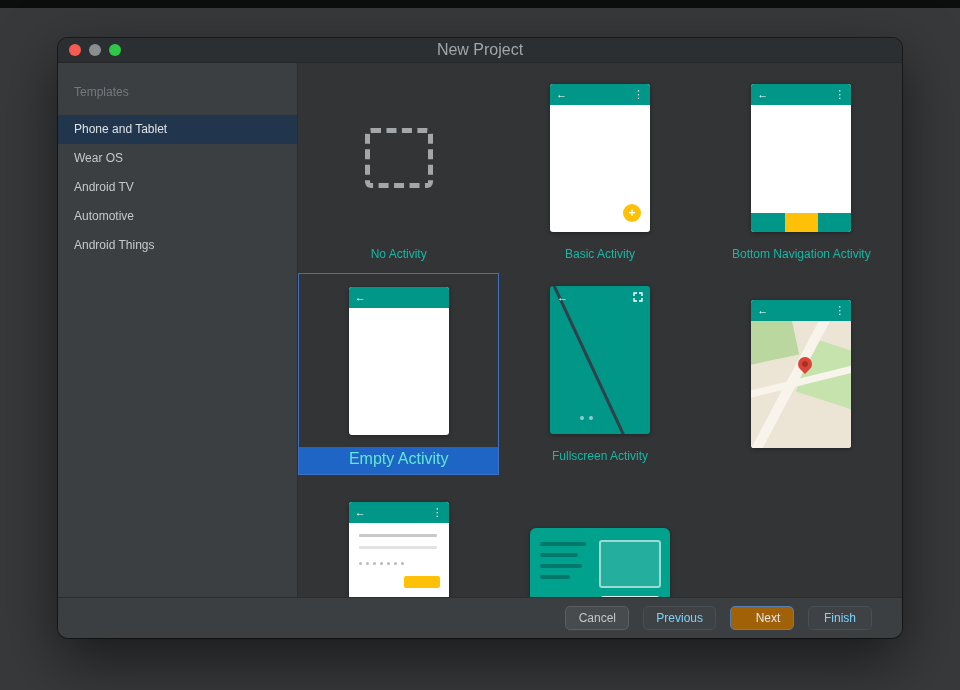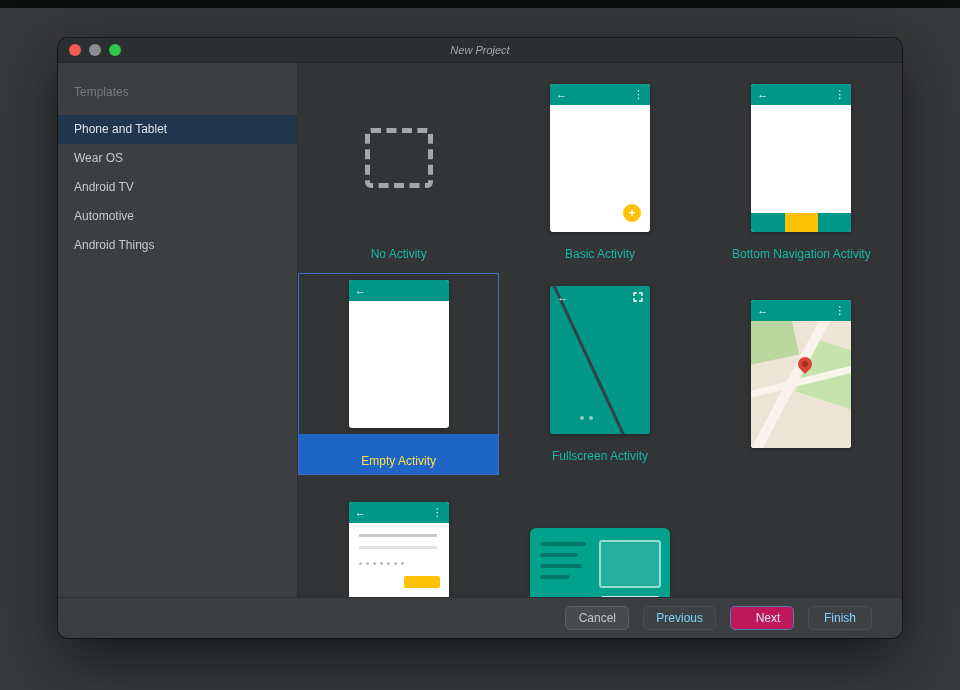--- a/index.html
+++ b/index.html
@@ -17,21 +17,21 @@
     background:#3c3f41; border-radius:10px; overflow:hidden;
     display:flex; flex-direction:column;
     box-shadow:0 0 0 1px rgba(0,0,0,0.5), 0 22px 60px rgba(0,0,0,0.55);
   }
 
   
   .titlebar {
     flex:0 0 25px; background:#2c2f31; border-bottom:1px solid #242628;
     position:relative; display:flex; align-items:center; justify-content:center;
   }
-  .title { font-size:11px; color:#a2a6a9;font-style:italic; }
+  .title { font-size:16px; color:#a2a6a9; }
   .traffic { position:absolute; left:11px; top:0; height:100%; display:flex; align-items:center; gap:8px; }
   .tl { width:12px; height:12px; border-radius:50%; display:inline-block; }
   .tl.red   { background:#f45c51; }
   .tl.gray  { background:#8a8e91; }
   .tl.green { background:#2ec748; }
 
   
   .content { flex:1; display:flex; min-height:0; }
 
   .sidebar {
@@ -44,21 +44,21 @@
 
   .main {
     flex:1; background:#323436; overflow:hidden;
     display:grid; grid-template-columns:repeat(3,1fr); grid-auto-rows:202px;
     padding-top:8px;
   }
   .cell { display:flex; flex-direction:column; align-items:center; position:relative; }
   .mock-area { flex:1; width:100%; display:flex; align-items:center; justify-content:center; min-height:0; }
   .cell-label { font-size:12px; color:#14b8a6; padding:2px 8px 12px; white-space:nowrap; }
   .cell.selected { border:1px solid #3f6fc1; }
-  .sel-label { width:100%; background:#1f65c5; color:#fde047; text-align:center; font-size:12px; padding:20px 0 6px; }
+  .sel-label { width:100%; background:#1f65c5; color:#5eead4; text-align:center; font-size:16px; padding:3px 0 6px; }
 
   
   .dashed-square { width:68px; height:60px; border:5px dashed #a3a7aa; border-radius:6px; }
 
   .phone {
     width:100px; height:148px; background:#ffffff; border-radius:3px;
     position:relative; overflow:hidden; box-shadow:0 1px 4px rgba(0,0,0,0.35);
   }
   .pbar { height:21px; background:#009688; display:flex; align-items:center; justify-content:space-between; padding:0 6px; }
   .arrow { color:#fff; font-size:11px; line-height:1; }
@@ -125,21 +125,21 @@
   .footer {
     flex:0 0 41px; background:#3c3f41; border-top:1px solid #2b2d2f;
     display:flex; align-items:center; justify-content:flex-end; gap:14px; padding:0 30px;
   }
   .btn {
     min-width:64px; height:24px; padding:0 12px; border-radius:5px;
     background:#474b4e; border:1px solid #5b5f62; color:#c4c7c9;
     font-size:12px; font-family:inherit;
   }
   .btn.disabled { background:#3f4245; border-color:#4c4f52; color:#7dd3fc; }
-  .btn.primary  { background:#be185d; border-color:#527fb5; color:#dfe6ec;padding-left:24px; }
+  .btn.primary  { background:#a16207; border-color:#527fb5; color:#dfe6ec;padding-left:24px; }
 </style>
 </head>
 <body>
 
 <div class="top-edge"></div>
 
 <div class="window">
 
   <div class="titlebar">
     <div class="traffic">

